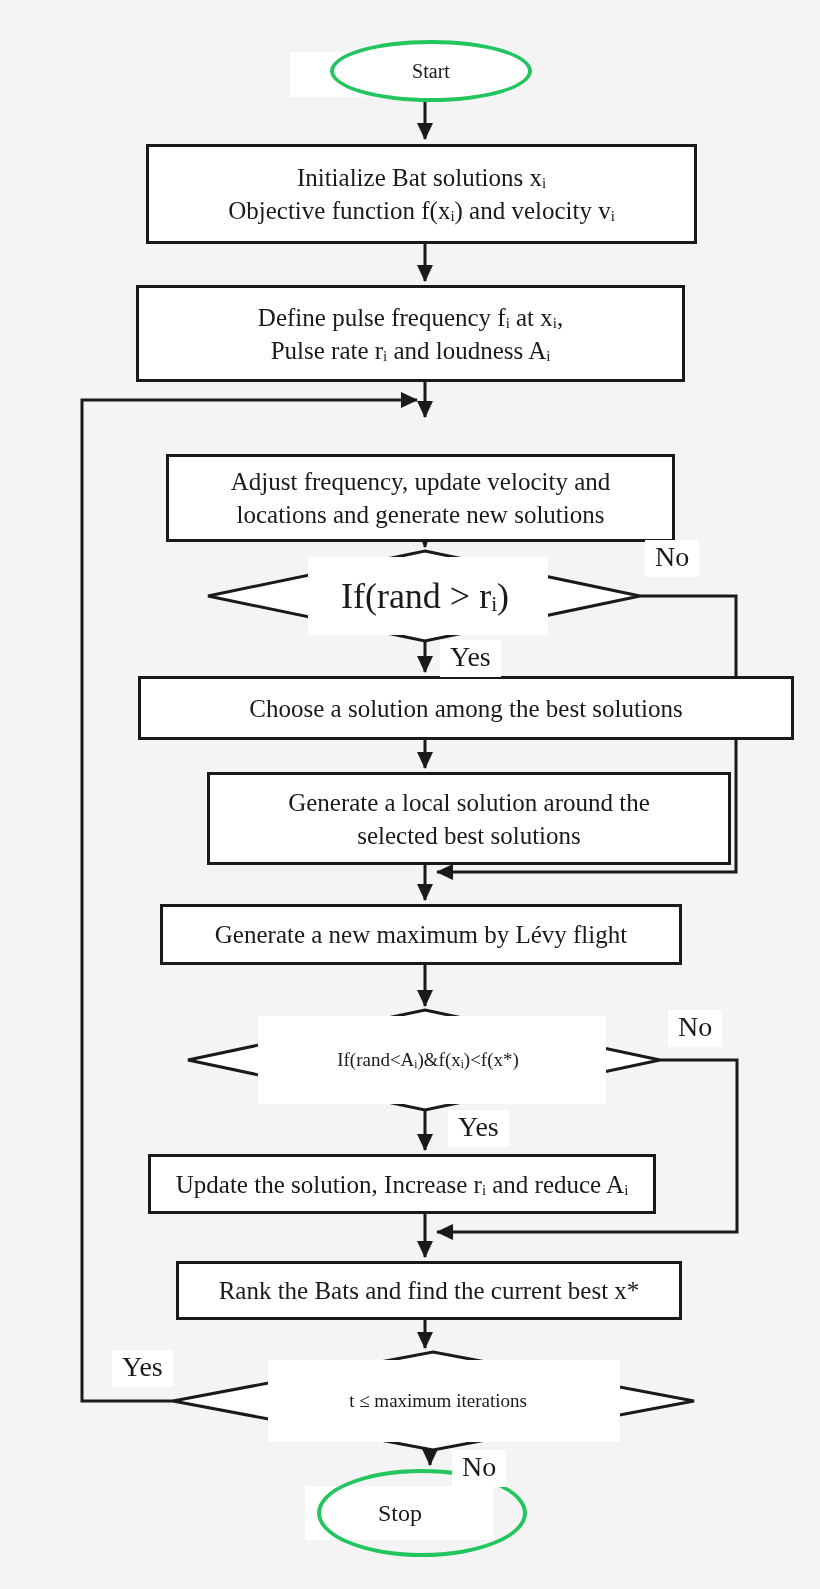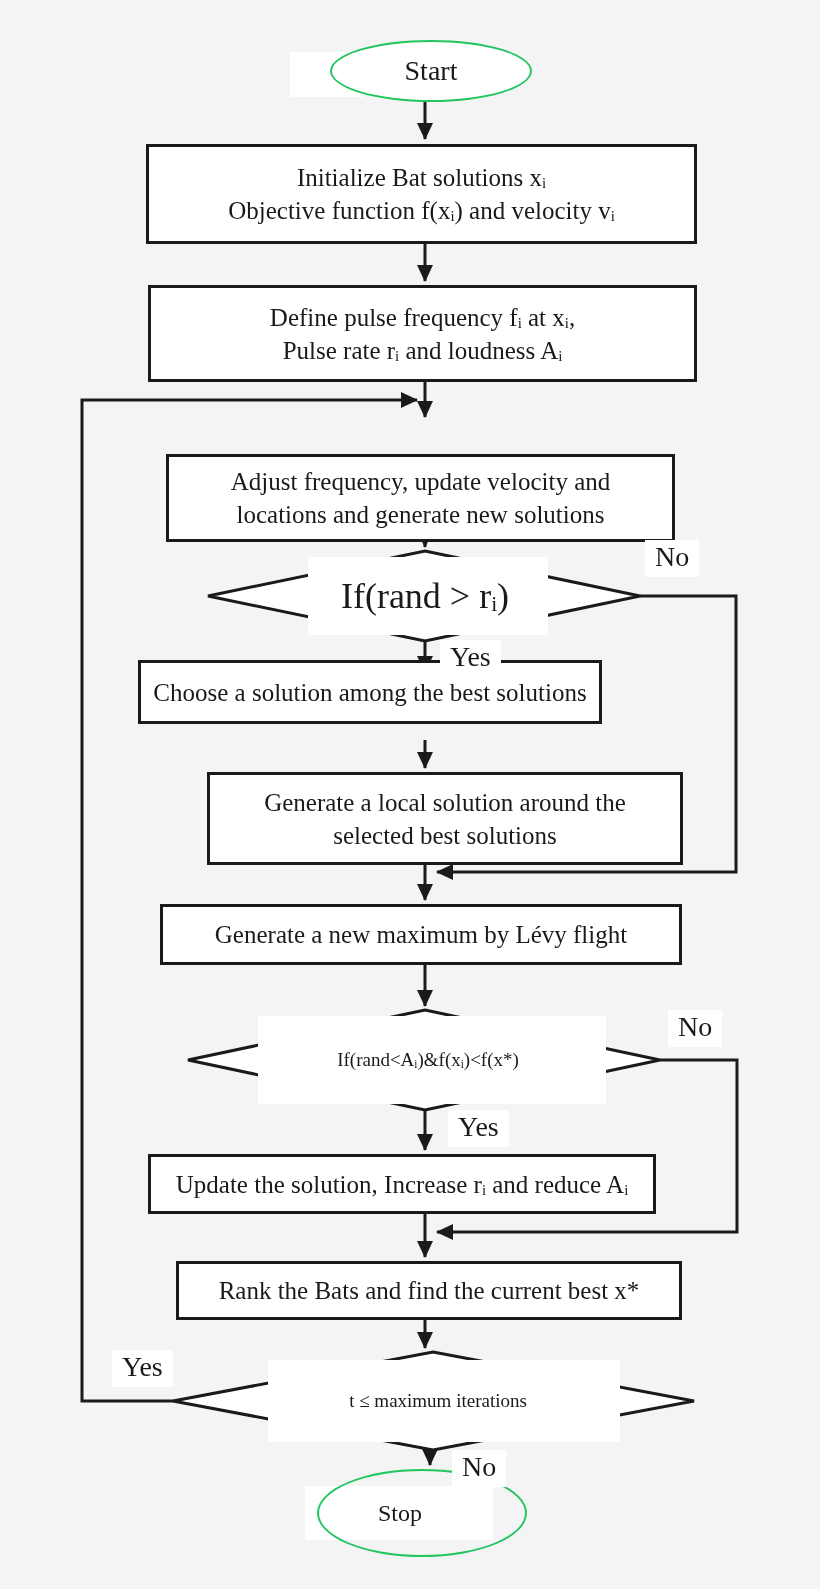--- a/index.html
+++ b/index.html
@@ -29,23 +29,23 @@
     justify-content: center;
     text-align: center;
     background: #ffffff;
   }
   .process {
     border: 3px solid #1a1a1a;
     font-size: 25px;
     line-height: 1.32;
   }
   .terminator {
-    border: 2px solid #22c55e;
+    border: 4px solid #22c55e;
     border-radius: 50% / 50%;
-    font-size: 28px;
+    font-size: 20px;
   }
   .diamond-label {
     position: absolute;
     box-sizing: border-box;
     display: flex;
     align-items: center;
     justify-content: center;
     text-align: center;
     font-size: 19px;
   }
@@ -116,38 +116,38 @@
   <div class="patch" style="left:290px; top:52px; width:74px; height:45px;"></div>
   <div class="node terminator" style="left:330px; top:40px; width:202px; height:62px;">
     <span>Start</span>
   </div>
 
   <div class="node process" style="left:146px; top:144px; width:551px; height:100px;">
     <span class="line-text">Initialize Bat solutions xᵢ</span>
     <span class="line-text">Objective function f(xᵢ) and velocity vᵢ</span>
   </div>
 
-  <div class="node process" style="left:148px; top:285px; width:549px; height:97px;">
+  <div class="node process" style="left:136px; top:285px; width:549px; height:97px;">
     <span class="line-text">Define pulse frequency fᵢ at xᵢ,</span>
     <span class="line-text">Pulse rate rᵢ and loudness Aᵢ</span>
   </div>
 
   <div class="node process" style="left:166px; top:421px; width:509px; height:88px;margin-top:33px;">
     <span class="line-text">Adjust frequency, update velocity and</span>
     <span class="line-text">locations and generate new solutions</span>
   </div>
 
   <div class="patch" style="left:308px; top:557px; width:240px; height:78px;"></div>
   <div class="diamond-label" style="left:258px; top:560px; width:334px; height:72px; font-size:36px;">If(rand &gt; rᵢ)</div>
 
-  <div class="node process" style="left:138px; top:660px; width:464px; height:64px;">
+  <div class="node process" style="left:138px; top:676px; width:656px; height:64px;">
     <span class="line-text">Choose a solution among the best solutions</span>
   </div>
 
-  <div class="node process" style="left:207px; top:772px; width:476px; height:93px;">
+  <div class="node process" style="left:207px; top:772px; width:524px; height:93px;">
     <span class="line-text">Generate a local solution around the</span>
     <span class="line-text">selected best solutions</span>
   </div>
 
   <div class="node process" style="left:160px; top:904px; width:522px; height:61px;">
     <span class="line-text">Generate a new maximum by Lévy flight</span>
   </div>
 
   <div class="patch" style="left:258px; top:1016px; width:348px; height:88px;"></div>
   <div class="diamond-label" style="left:228px; top:1024px; width:400px; height:72px;">If(rand&lt;Aᵢ)&amp;f(xᵢ)&lt;f(x*)</div>

